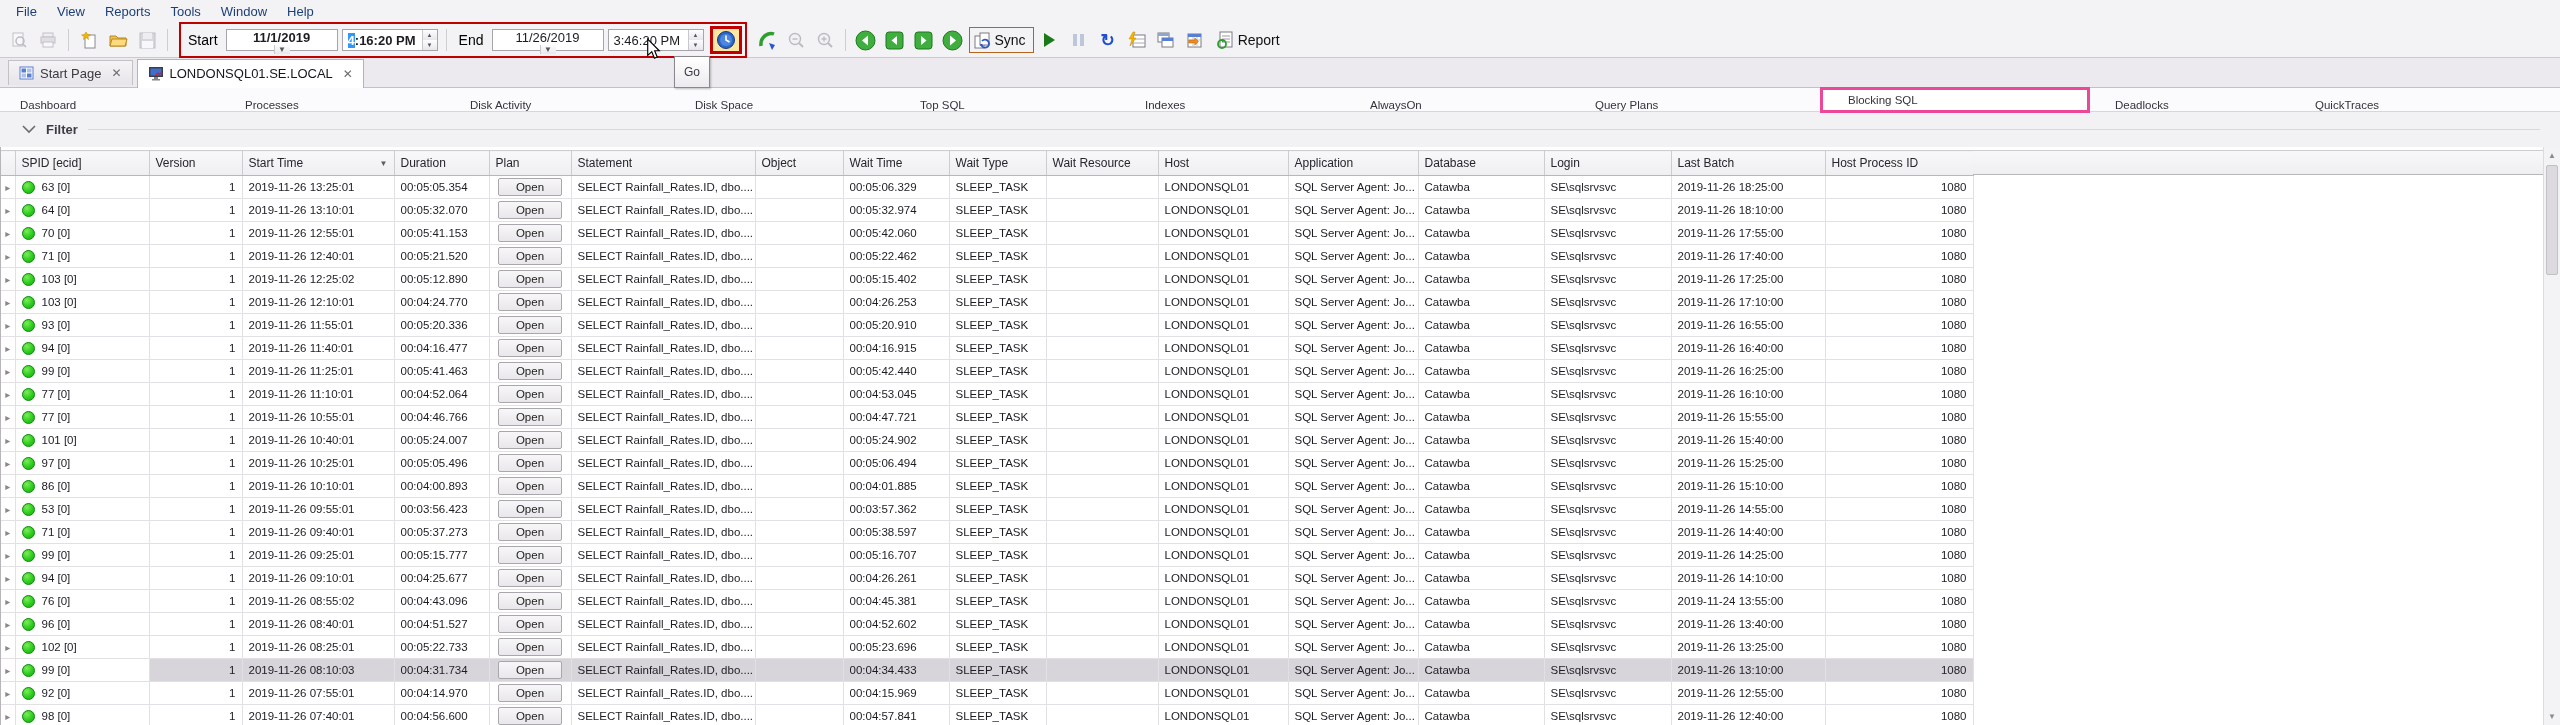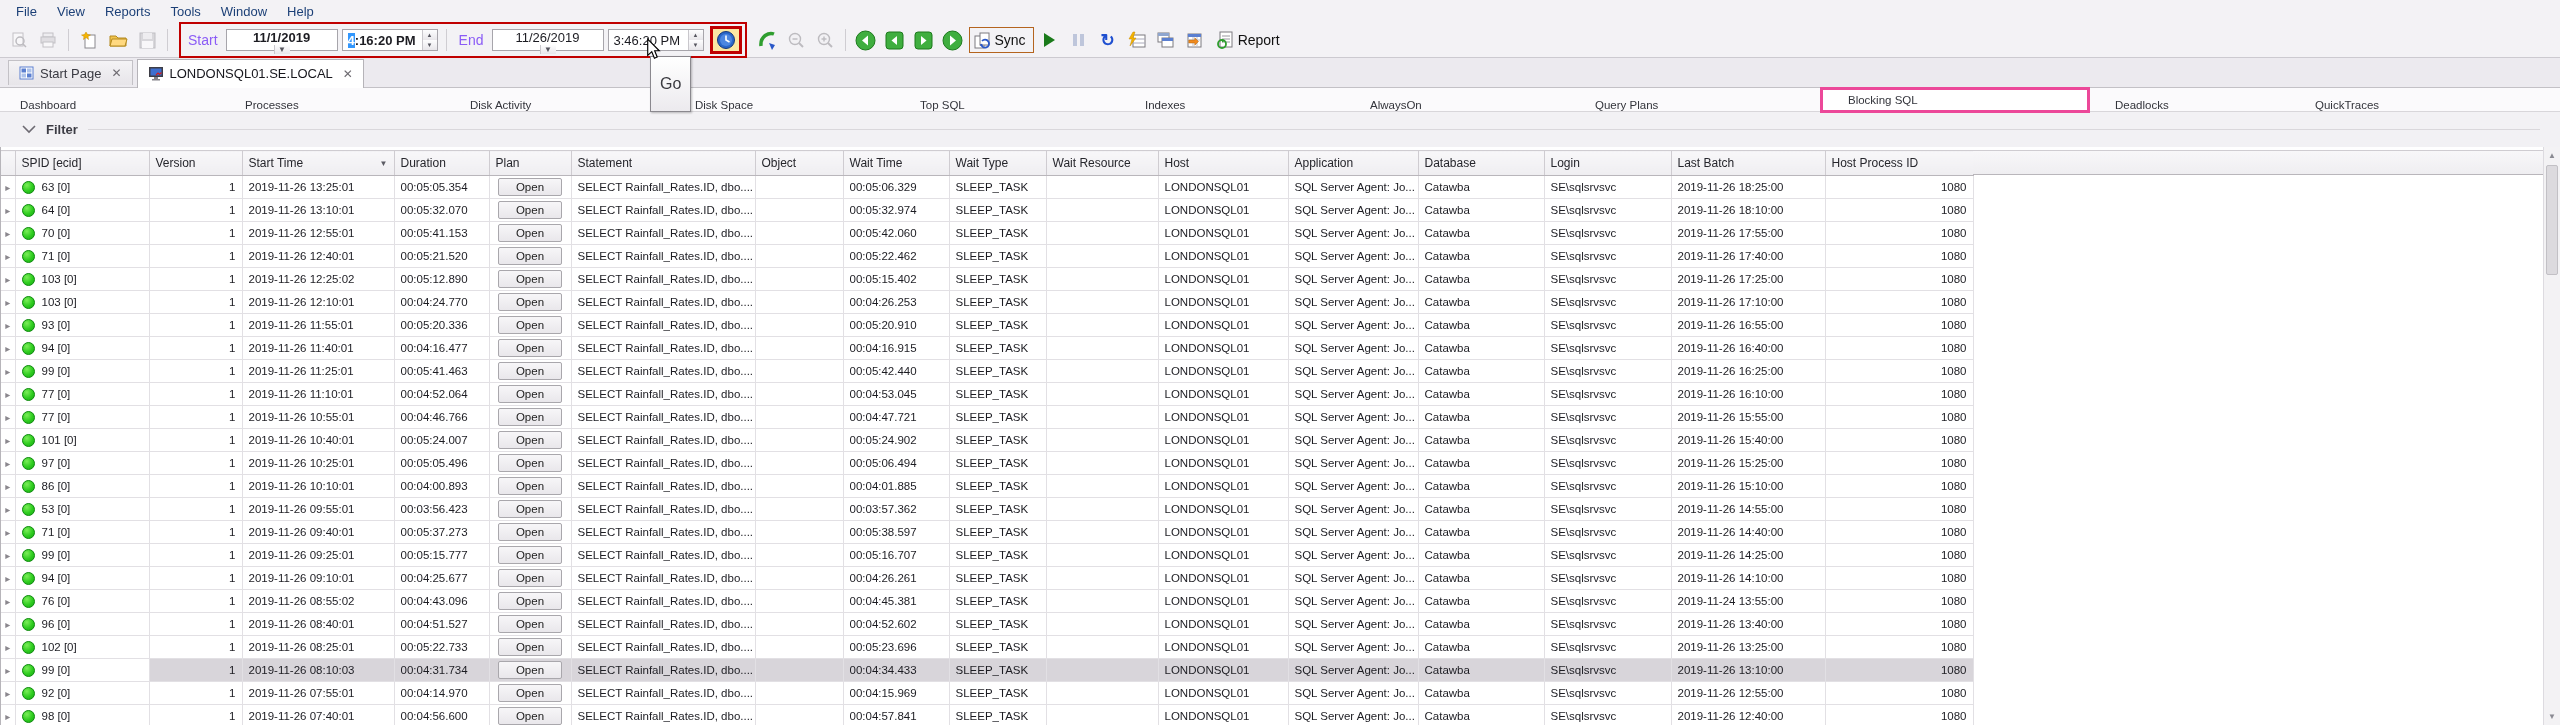--- a/index.html
+++ b/index.html
@@ -10,40 +10,40 @@
   }
   
   .menubar{ height:23px; background:#f3f2f5; display:flex; align-items:center; padding-left:6px; }
   .menu-item{ padding:16px 10px; font-size:13px; color:#1c4077; line-height:23px; cursor:default; }
   
   .toolbar{ height:35px; background:#f3f2f5; border-bottom:1px solid #cccad0; display:flex; align-items:center; padding-left:6px; gap:3px; }
   .icon-btn{ width:26px; height:26px; display:flex; align-items:center; justify-content:center; flex:none; }
   .icon-btn.disabled{ opacity:.45; }
   .tb-sep{ width:1px; height:22px; background:#cfcdd2; margin:0 4px; flex:none; }
   .daterange-box{ border:2px solid #c00000; display:flex; align-items:center; gap:4px; padding:2px 3px; margin:0 4px; flex:none; }
-  .range-label{ font-size:14px; color:#8b5cf6; padding:0 4px; }
+  .range-label{ font-size:14px; color:#000000; padding:0 4px; }
   .field{ display:inline-flex; align-items:center; height:22px; background:#fff; border:1px solid #a7a5ab; }
   .field .val{ padding:0 5px; font-size:13px; white-space:nowrap; }
   .bold{ font-weight:bold; }
   .sel{ background:#3297fd; color:#fff; }
   .dd{ width:16px; height:20px; border-left:1px solid #c9c7cc; background:linear-gradient(#fdfdfe,#e8e6ea); color:#55555e; font-size:8px; display:flex; align-items:center; justify-content:center; }
   .spin{ display:flex; flex-direction:column; width:15px; height:20px; border-left:1px solid #c9c7cc; }
   .spin i{ flex:1; font-size:6px; line-height:10px; text-align:center; font-style:normal; color:#55555e; background:linear-gradient(#fdfdfe,#e8e6ea); }
   .date-f{ width:112px; justify-content:space-between;flex-direction:column; }
   .time-f{ width:96px; justify-content:space-between; }
   .go-btn{ width:32px; height:28px; border:3px solid #c00000; background:#fbe7a3; display:flex; align-items:center; justify-content:center; padding:0; margin-left:2px; }
   .sync-btn{ display:inline-flex; align-items:center; gap:4px; border:1px solid #b4641e; background:transparent; padding:2px 7px 2px 4px; font-size:14px; color:#111; font-family:inherit; height:26px; }
   .report-btn{ display:inline-flex; align-items:center; gap:4px; border:none; background:transparent; padding:2px 6px; font-size:14px; color:#111; font-family:inherit; }
   .play-tri{ width:0; height:0; border-left:11px solid #1a7a1a; border-top:7px solid transparent; border-bottom:7px solid transparent; }
   .pause-bars{ display:flex; gap:3px; opacity:.55; }
   .pause-bars b{ width:4px; height:12px; background:#93a3c6; }
   .refresh-glyph{ font-size:17px; font-weight:bold; color:#1e4fd0; line-height:1; }
   
   .cursor{ position:absolute; left:646px; top:38px; z-index:60; }
-  .tooltip{ position:absolute; left:650px; top:56px; z-index:55; border:1px solid #8a888e; background:linear-gradient(#ffffff,#eceaee); padding:18px 9px; font-size:16px; color:#3a3a40; box-shadow:1px 1px 2px rgba(0,0,0,.25); }
+  .tooltip{ position:absolute; left:674px; top:56px; z-index:55; border:1px solid #8a888e; background:linear-gradient(#ffffff,#eceaee); padding:8px 9px; font-size:12px; color:#3a3a40; box-shadow:1px 1px 2px rgba(0,0,0,.25); }
   
   .tabbar{ height:30px; background:#eceaef; border-bottom:1px solid #c3c1c6; display:flex; align-items:center; padding-left:8px; }
   .doc-tab{ display:flex; align-items:center; gap:6px; padding:0 10px; font-size:13px; color:#3a3a42; height:25px; background:linear-gradient(#f4f3f5,#e7e5e9); border:1px solid #c3c1c6; border-bottom:none; margin-right:4px; }
   .doc-tab.active{ height:29px; background:#fff; border:1px solid #b5b3b8; border-bottom:none; margin-bottom:-1px; color:#16161c; z-index:2; }
   .tab-close{ font-size:12px; color:#6d6a70; padding-left:4px; }
   
   .navbar{ height:24px; background:#fbfafc; border-bottom:1px solid #d8d6da; display:flex; align-items:flex-end; padding-left:20px; font-size:11.5px; color:#33343b; }
   .nav-item{ width:225px; flex:none; white-space:nowrap; }
   .nav-annotated{ width:270px; flex:none; border:3px solid #ec4899; height:26px; display:flex; align-items:center; padding-left:25px; margin:-2px 0; background:#fff; }
   .nav-after-box{ padding-left:25px; }

